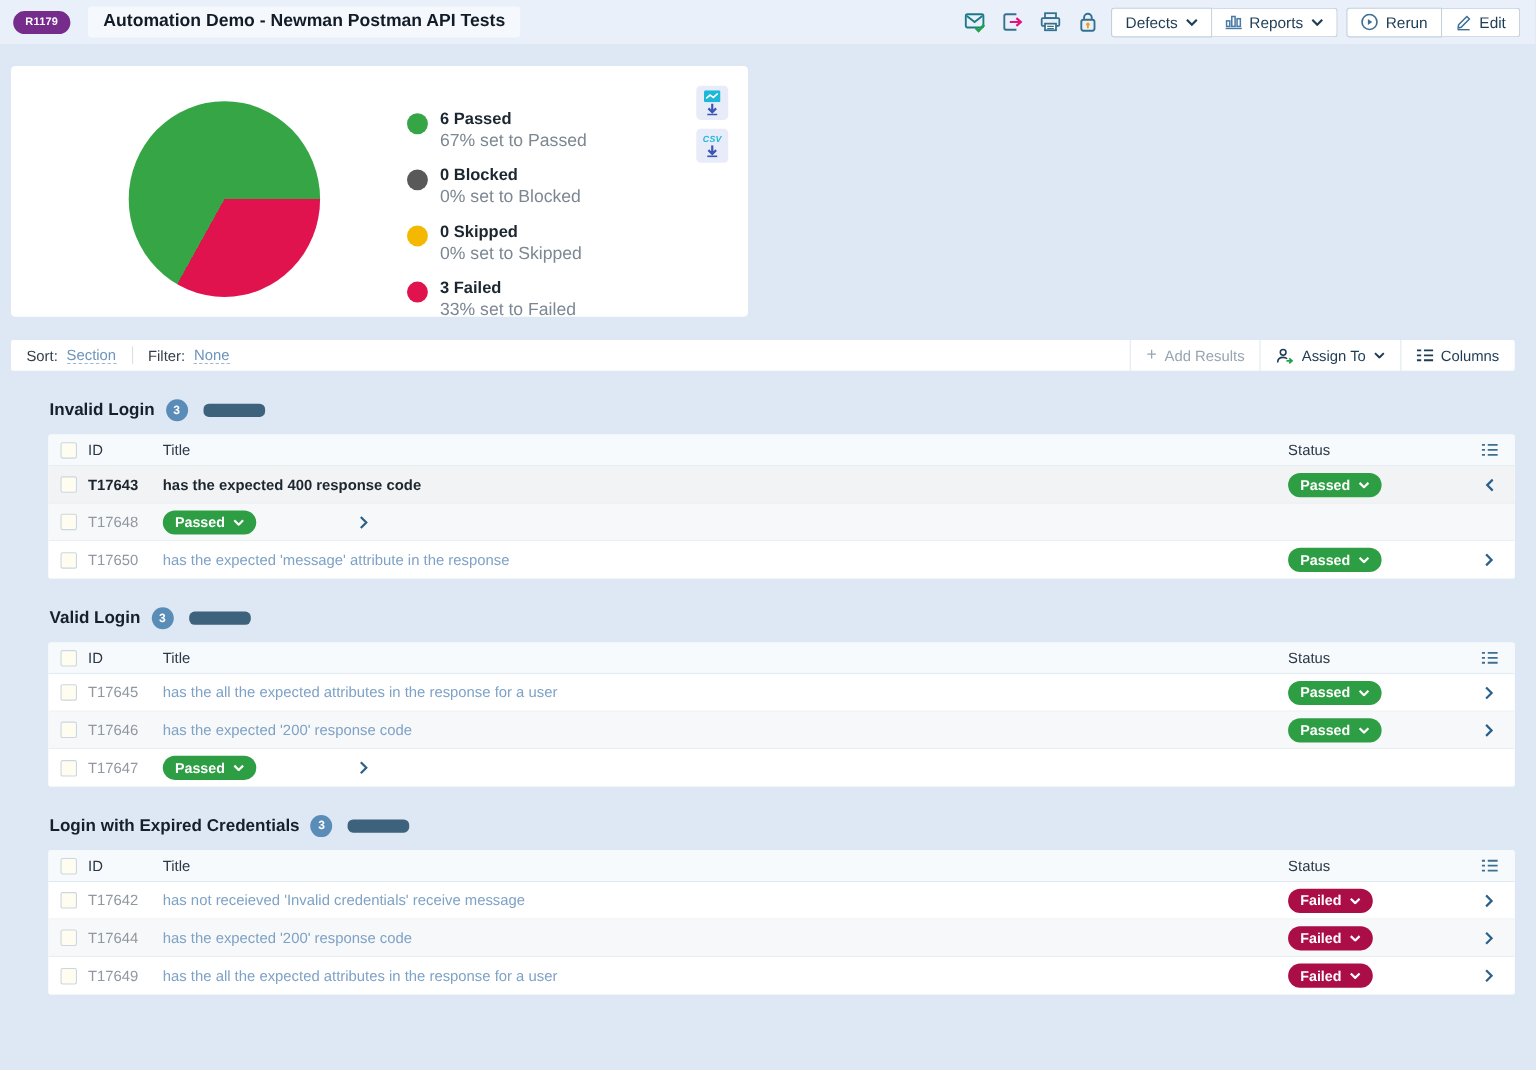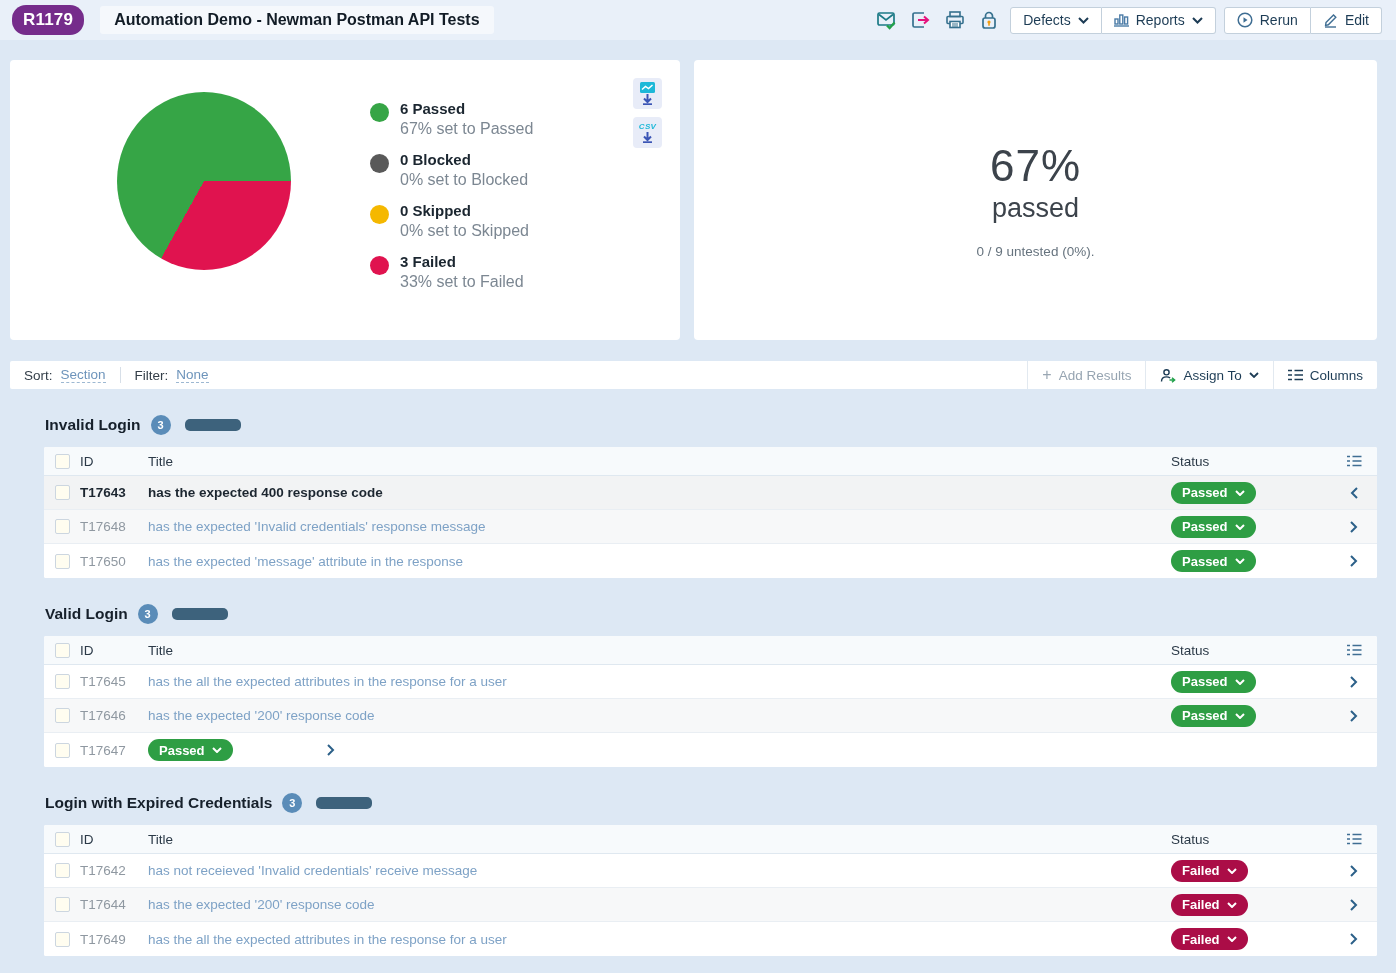--- a/index.html
+++ b/index.html
@@ -9,21 +9,21 @@
     background:#dde8f4;
     color:#1d2833;
     overflow:hidden;
   }
   
   .top-header {
     height:40px; background:#e9f0f9;
     display:flex; align-items:center; padding:0 14px 0 12px;
   }
   .run-badge {
-    background:#752c8b; color:#fff; font-weight:700; font-size:17px;
+    background:#752c8b; color:#fff; font-weight:700; font-size:10px;
     padding:5px 11px; border-radius:14px; letter-spacing:.2px;
   }
   .title-wrap {
     margin-left:16px; background:rgba(255,255,255,.55);
     padding:5px 14px; border-radius:3px;
   }
   .page-title { font-size:16px; font-weight:700; color:#121c26; }
   .header-right { margin-left:auto; display:flex; align-items:center; gap:8px; }
   .hicon { width:26px; height:26px; display:flex; align-items:center; justify-content:center; cursor:pointer; }
   .btn-group { display:flex; }
@@ -32,21 +32,21 @@
     display:flex; align-items:center; gap:7px; padding:0 12px;
     font-size:14px; color:#1d3c55; cursor:pointer; white-space:nowrap;
   }
   .btn-group .hbtn + .hbtn { border-left:none; }
   .btn-group .hbtn:first-child { border-radius:3px 0 0 3px; }
   .btn-group .hbtn:last-child { border-radius:0 3px 3px 0; }
   .btn-group .hbtn:only-child { border-radius:3px; }
 
   
   .cards { display:flex; gap:14px; margin:20px 19px 0 10px; }
-  .card { background:#fff; border-radius:4px; height:280px; position:relative; }
+  .card { background:#fff; border-radius:4px; height:228px; position:relative; }
   .card-left { width:670px; }
   .card-right { flex:1; display:flex; flex-direction:column; align-items:center; justify-content:center; }
   .pie {
     position:absolute; left:107px; top:32px; width:174px; height:178px;
     border-radius:50%;
   }
   .legend { position:absolute; left:360px; top:40px; }
   .legend-item { display:flex; gap:11px; margin-bottom:13px; }
   .legend-dot { width:19px; height:19px; border-radius:50%; margin-top:3px; flex:0 0 auto; }
   .legend-main { font-size:15px; font-weight:700; color:#1b2630; }
@@ -239,25 +239,20 @@
       </div>
       <div class="export-btn">
         <span class="csv-label">CSV</span>
         <svg width="11" height="11" viewBox="0 0 11 11">
             <path d="M5.5 0v7M2 4.5l3.5 3.5L9 4.5" fill="none" stroke="#3b55b5" stroke-width="2"></path>
             <path d="M1 10.2h9" stroke="#3b55b5" stroke-width="1.8"></path>
           </svg>
       </div>
     </div>
   </div>
-  <div class="card card-right">
-    <div class="score-pct">67%</div>
-    <div class="score-label">passed</div>
-    <div class="score-note">0 / 9 untested (0%).</div>
-  </div>
 </div>
 
 <div class="toolbar">
   <div class="toolbar-left">
     <span>Sort:</span>
     <span class="dashed-link">Section</span>
     <span class="vsep"></span>
     <span>Filter:</span>
     <span class="dashed-link">None</span>
   </div>
@@ -324,21 +319,20 @@
           <svg width="8" height="12" viewBox="0 0 8 12">
             <path d="M7 1L2 6l5 5" fill="none" stroke="#2c6089" stroke-width="2"></path>
           </svg>
         </span>
     </div>
     <div class="trow">
       <span class="cell-check">
           <span class="checkbox"></span>
         </span>
       <span class="cell-id">T17648</span>
-      <span class="cell-title">has the expected 'Invalid credentials' response message</span>
       <span class="cell-status"><span class="pill passed">
             <span>Passed</span>
             <svg width="10" height="6" viewBox="0 0 10 6">
               <path d="M1 1l4 4 4-4" fill="none" stroke="#fff" stroke-width="2"></path>
             </svg>
           </span></span>
       <span class="cell-arrow">
           <svg width="8" height="12" viewBox="0 0 8 12">
             <path d="M1 1l5 5-5 5" fill="none" stroke="#2c6089" stroke-width="2"></path>
           </svg>

